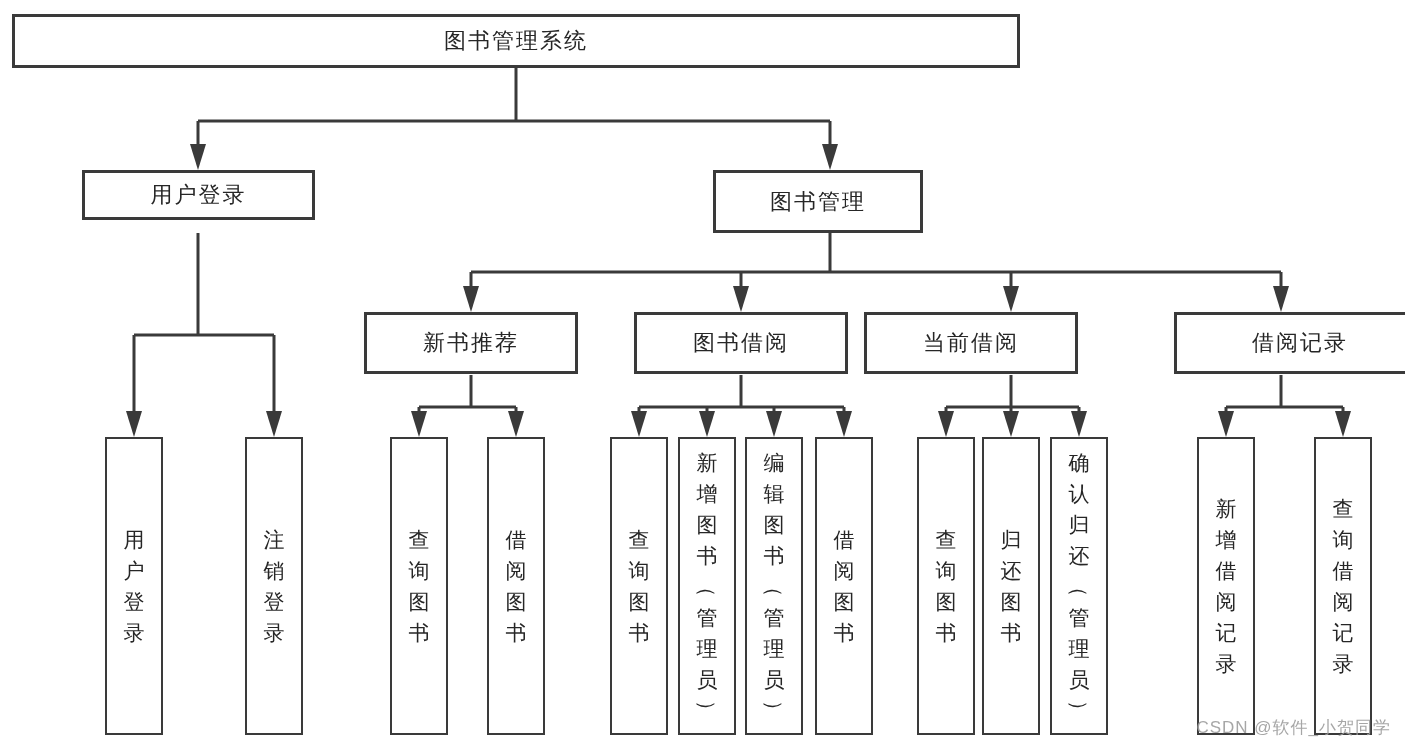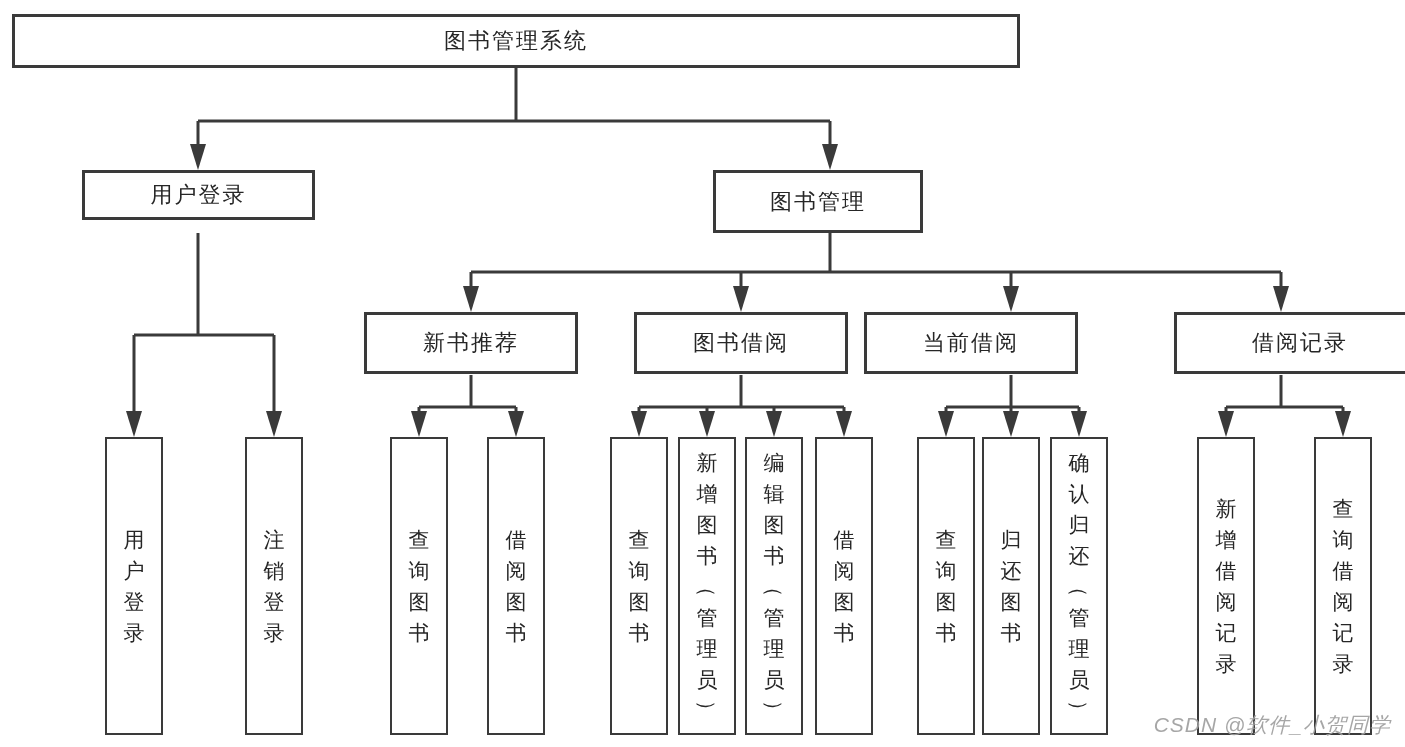--- a/index.html
+++ b/index.html
@@ -44,25 +44,24 @@
     align-items: center;
     font-size: 21px;
     color: #262626;
   }
   .vchar { height: 31px; line-height: 31px; text-align: center; }
   .vchar.rot { transform: rotate(90deg); }
   .watermark {
     position: absolute;
     right: 14px;
     bottom: 8px;
-    font-size: 21px;
+    font-size: 17px;
     color: rgba(158,158,158,0.92);
     letter-spacing: 1px;
     z-index: 5;
-    font-style: italic;
   }
 </style>
 </head>
 <body>
 
 <div class="canvas">
 
   <svg class="connectors" width="1405" height="747" viewBox="0 0 1405 747">
     <g stroke="#3a3a3a" stroke-width="3" fill="none">
 

